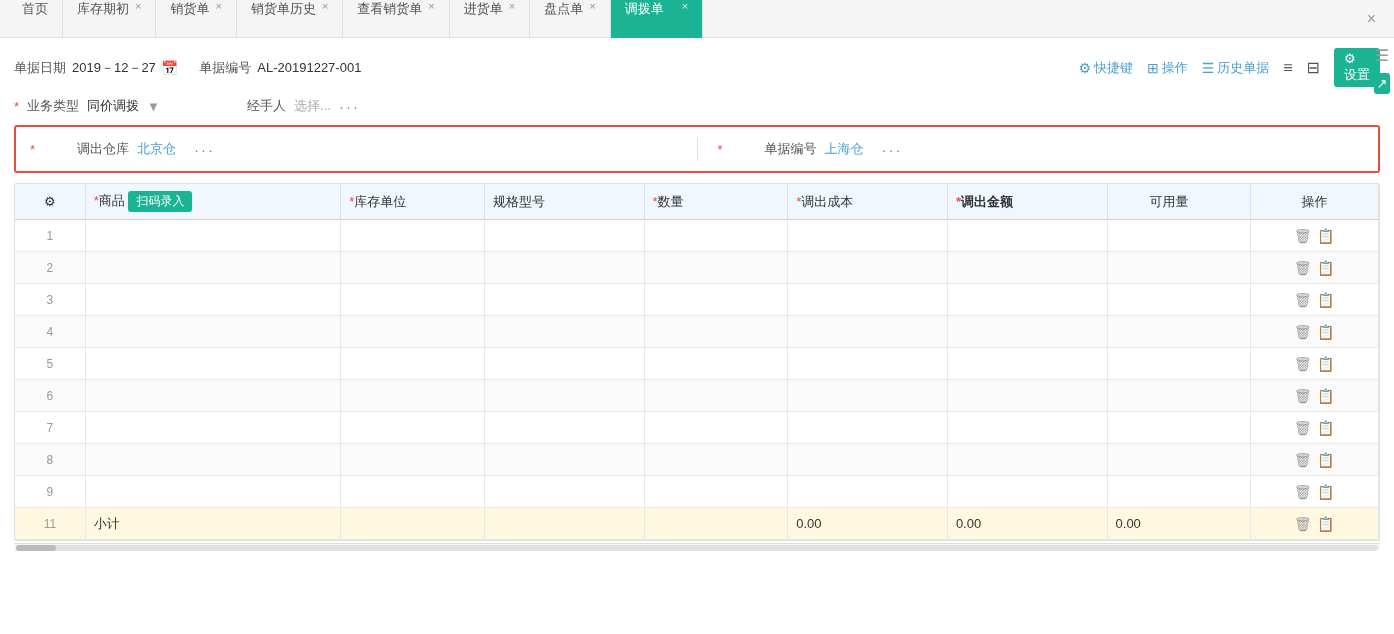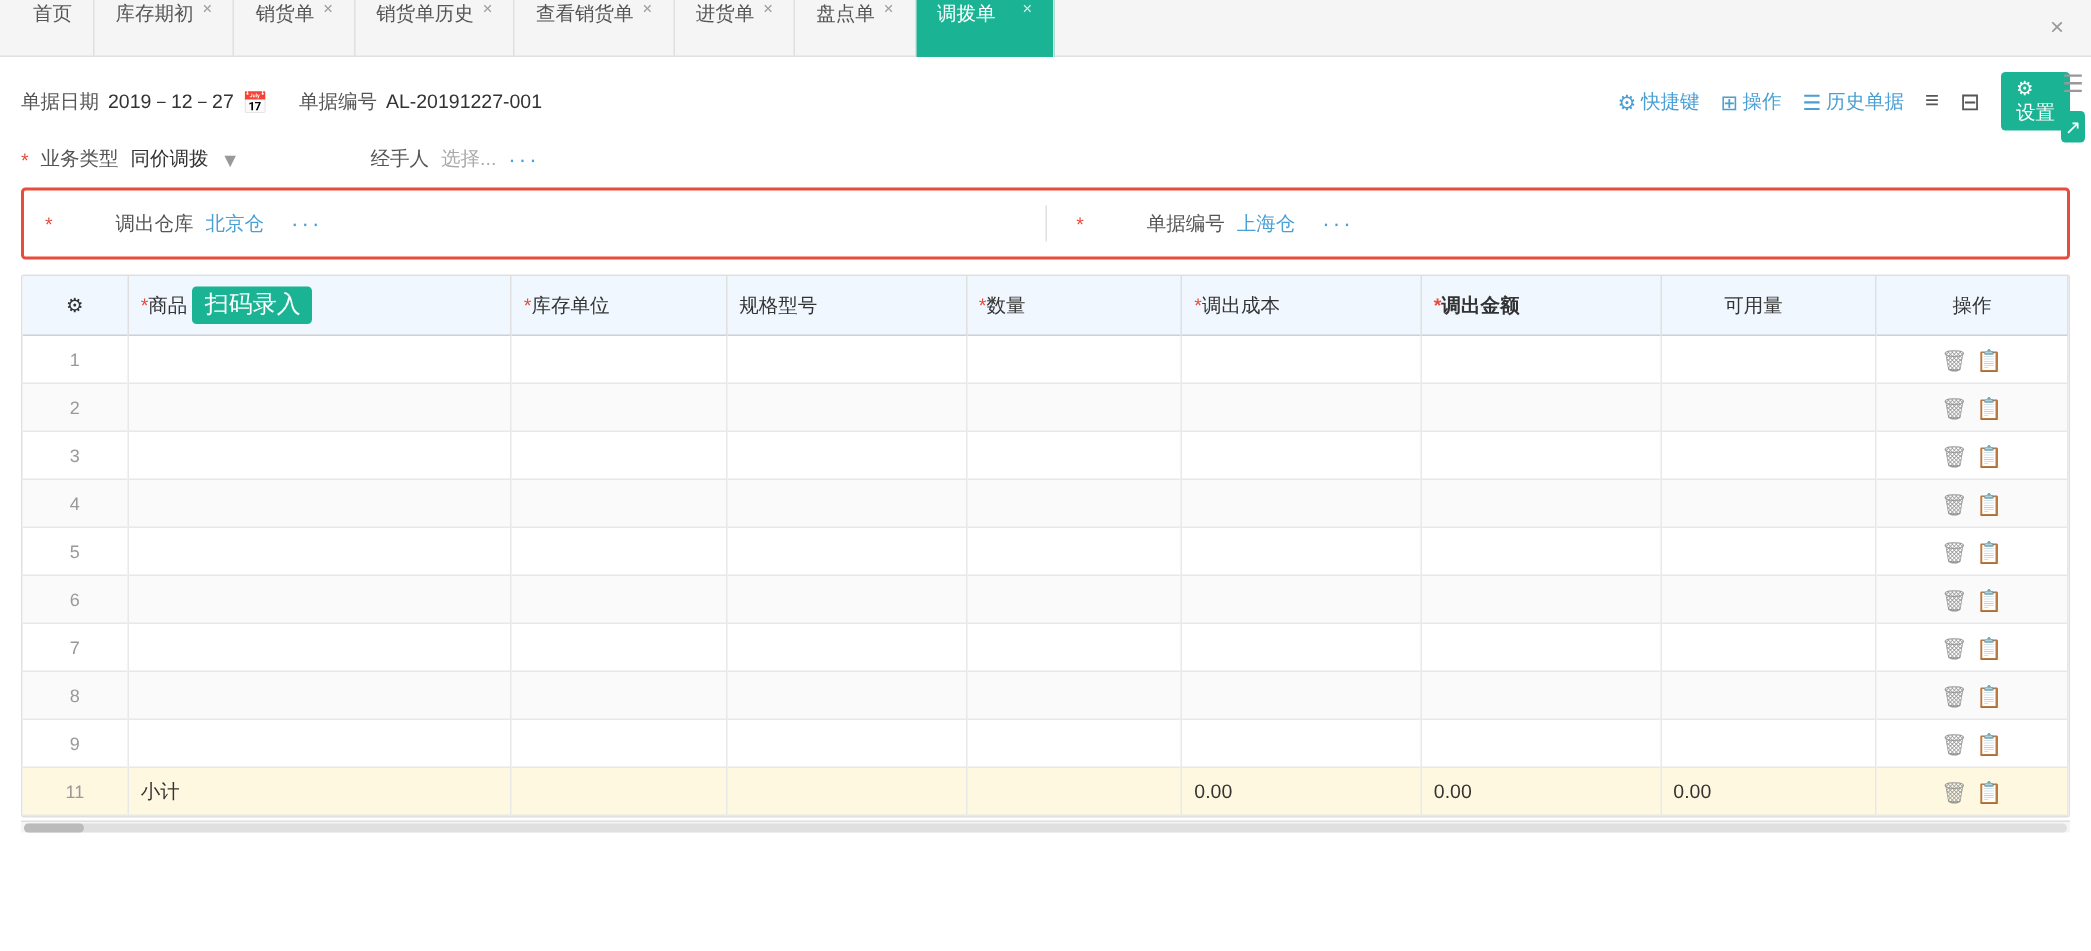--- a/index.html
+++ b/index.html
@@ -247,21 +247,21 @@
       color: #999;
       cursor: pointer;
       font-size: 14px;
     }
     .scan-btn {
       background: #1ab394;
       color: #fff;
       border: none;
       padding: 2px 8px;
       border-radius: 3px;
-      font-size: 16px;
+      font-size: 12px;
       cursor: pointer;
     }
 
     
     .right-sidebar {
       position: fixed;
       right: 0;
       top: 38px;
       width: 24px;
       display: flex;

